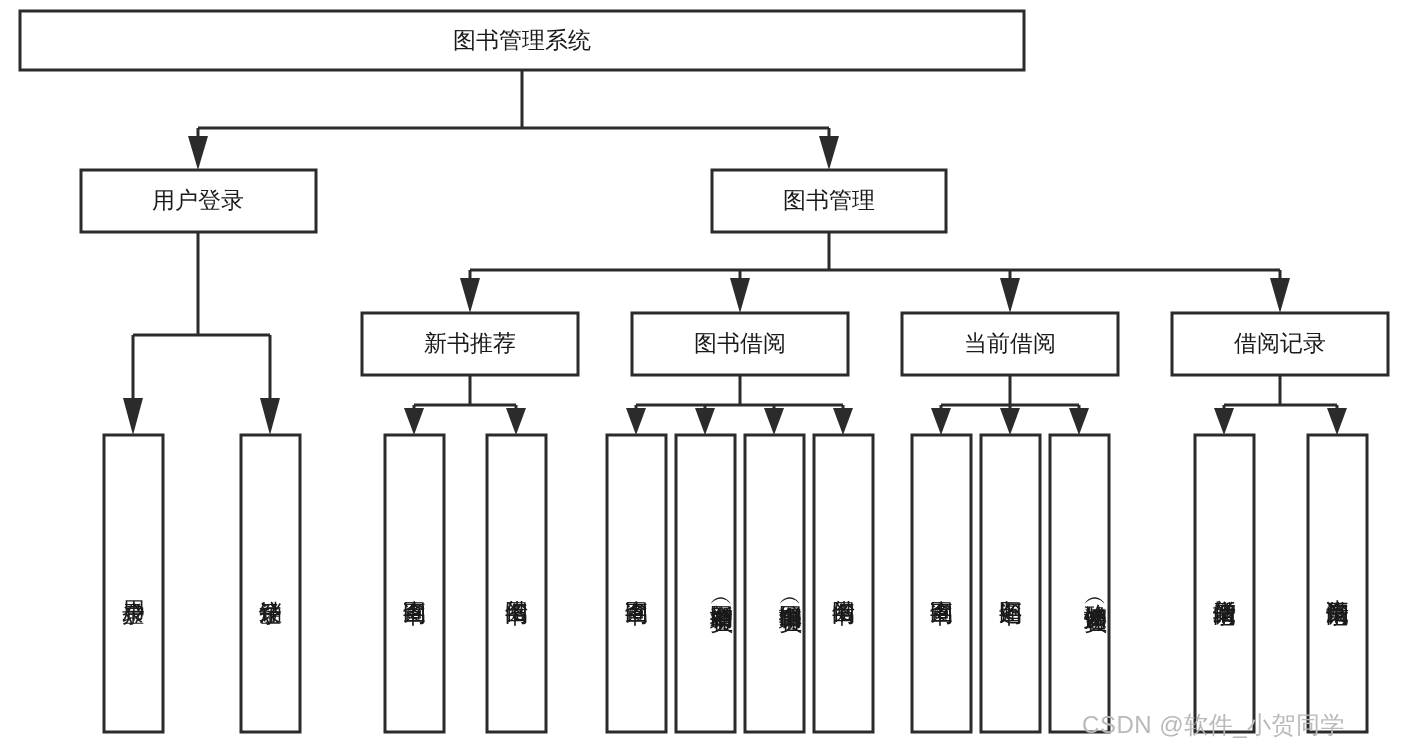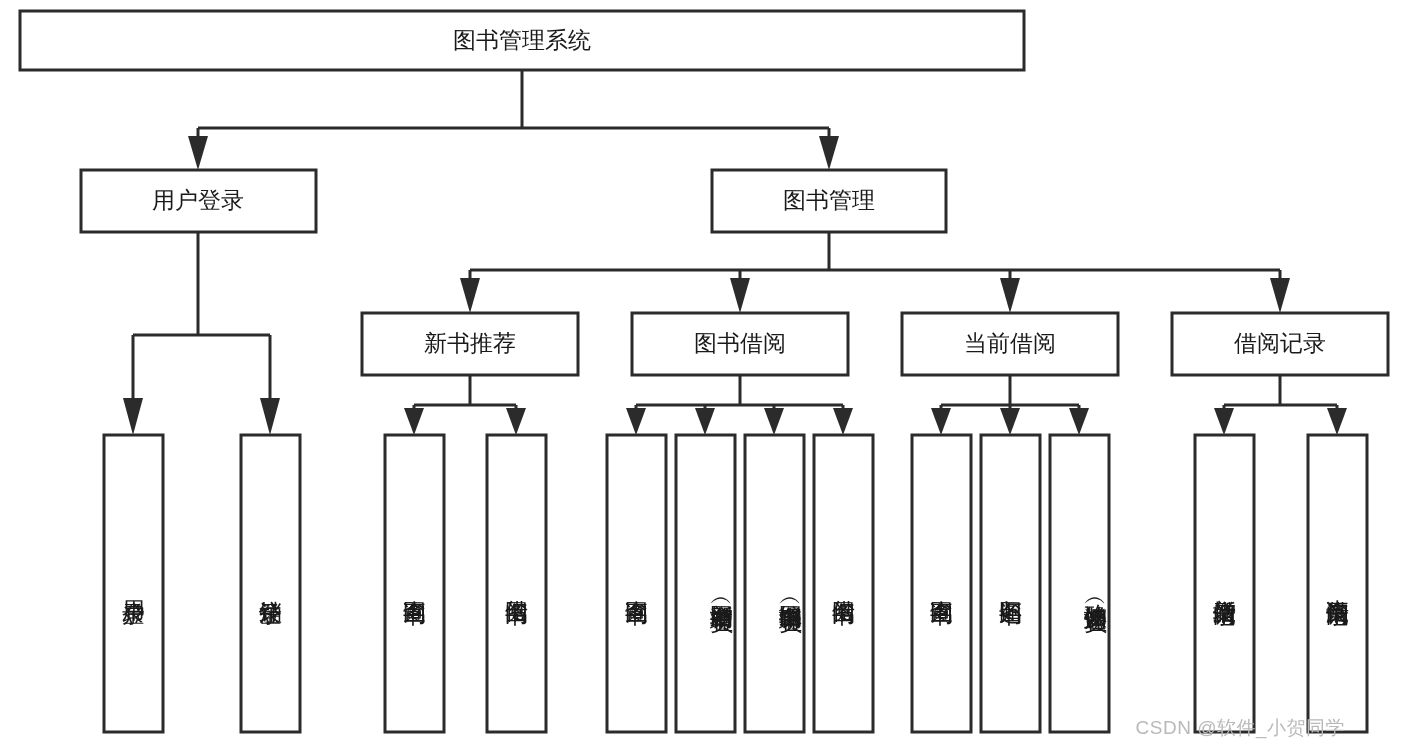--- a/index.html
+++ b/index.html
@@ -59,21 +59,21 @@
     letter-spacing: 1px;
     white-space: nowrap;
     text-align: center;
     pointer-events: none;
   }
   .watermark {
     position: absolute;
     right: 8px;
     bottom: 6px;
     font-family: "Liberation Sans", "DejaVu Sans", sans-serif;
-    font-size: 19px;
+    font-size: 24px;
     color: #b9b9b9;
     white-space: nowrap;
     letter-spacing: 0.5px;
   }
 </style>
 </head>
 <body>
 
 <div id="diagram-root">
 

